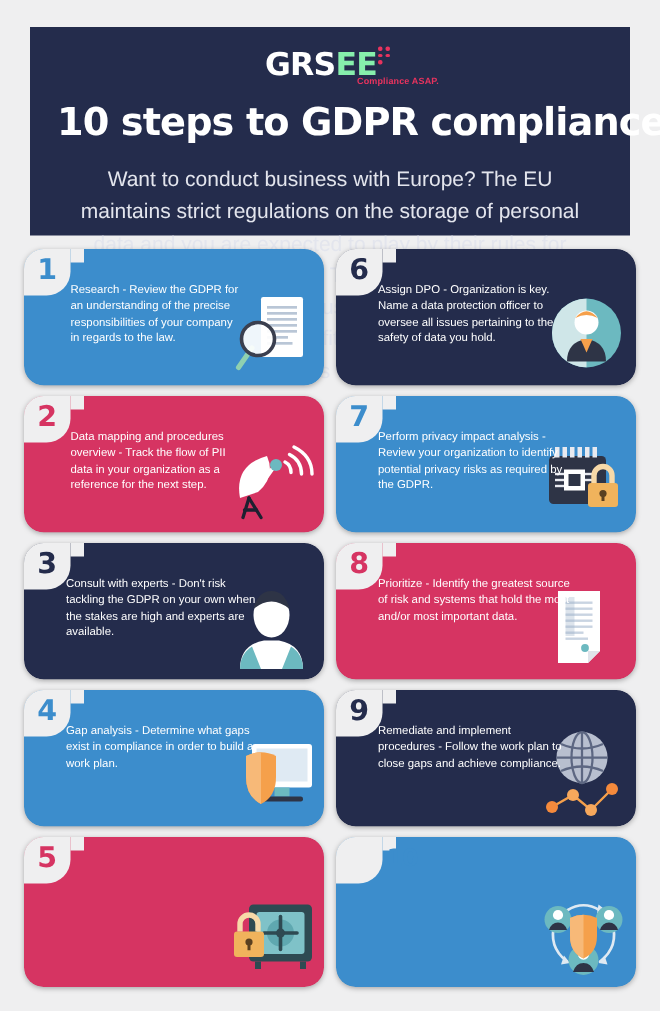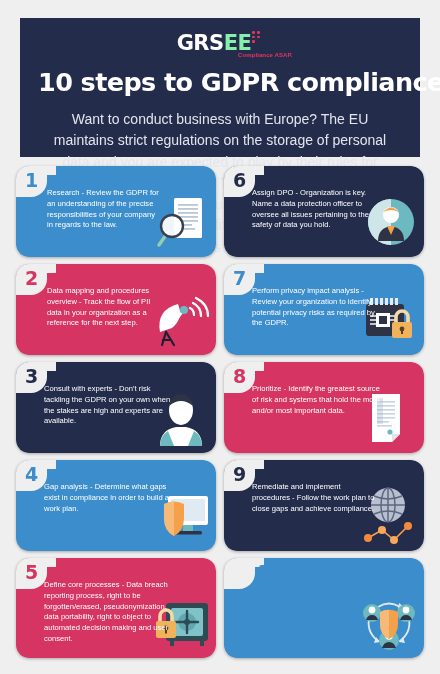--- a/index.html
+++ b/index.html
@@ -419,21 +419,20 @@
         </svg>
       </div>
     </div>
 
     <div class="step crimson tall">
       <div class="card">
           <div class="card-body"></div>
           <div class="notch"></div>
         </div>
       <div class="num">5</div>
-      <div class="txt wide">Define core processes - Data breach reporting process, right to be forgotten/erased, pseudonymization, data portability, right to object to automated decision making and user consent.</div>
       <div class="art">
         <svg viewBox="0 0 62 66">
           <rect x="16" y="14" width="42" height="38" rx="3" fill="#2e4a52"></rect>
           <rect x="21" y="19" width="32" height="28" rx="2" fill="#7fc2c8"></rect>
           <circle cx="37" cy="33" r="9" fill="#5fa8b0"></circle>
           <g stroke="#2e4a52" stroke-width="2.4" stroke-linecap="round">
             <line x1="37" y1="22" x2="37" y2="44"></line>
             <line x1="26" y1="33" x2="48" y2="33"></line>
           </g>
           <circle cx="37" cy="33" r="3" fill="#2e4a52"></circle>

